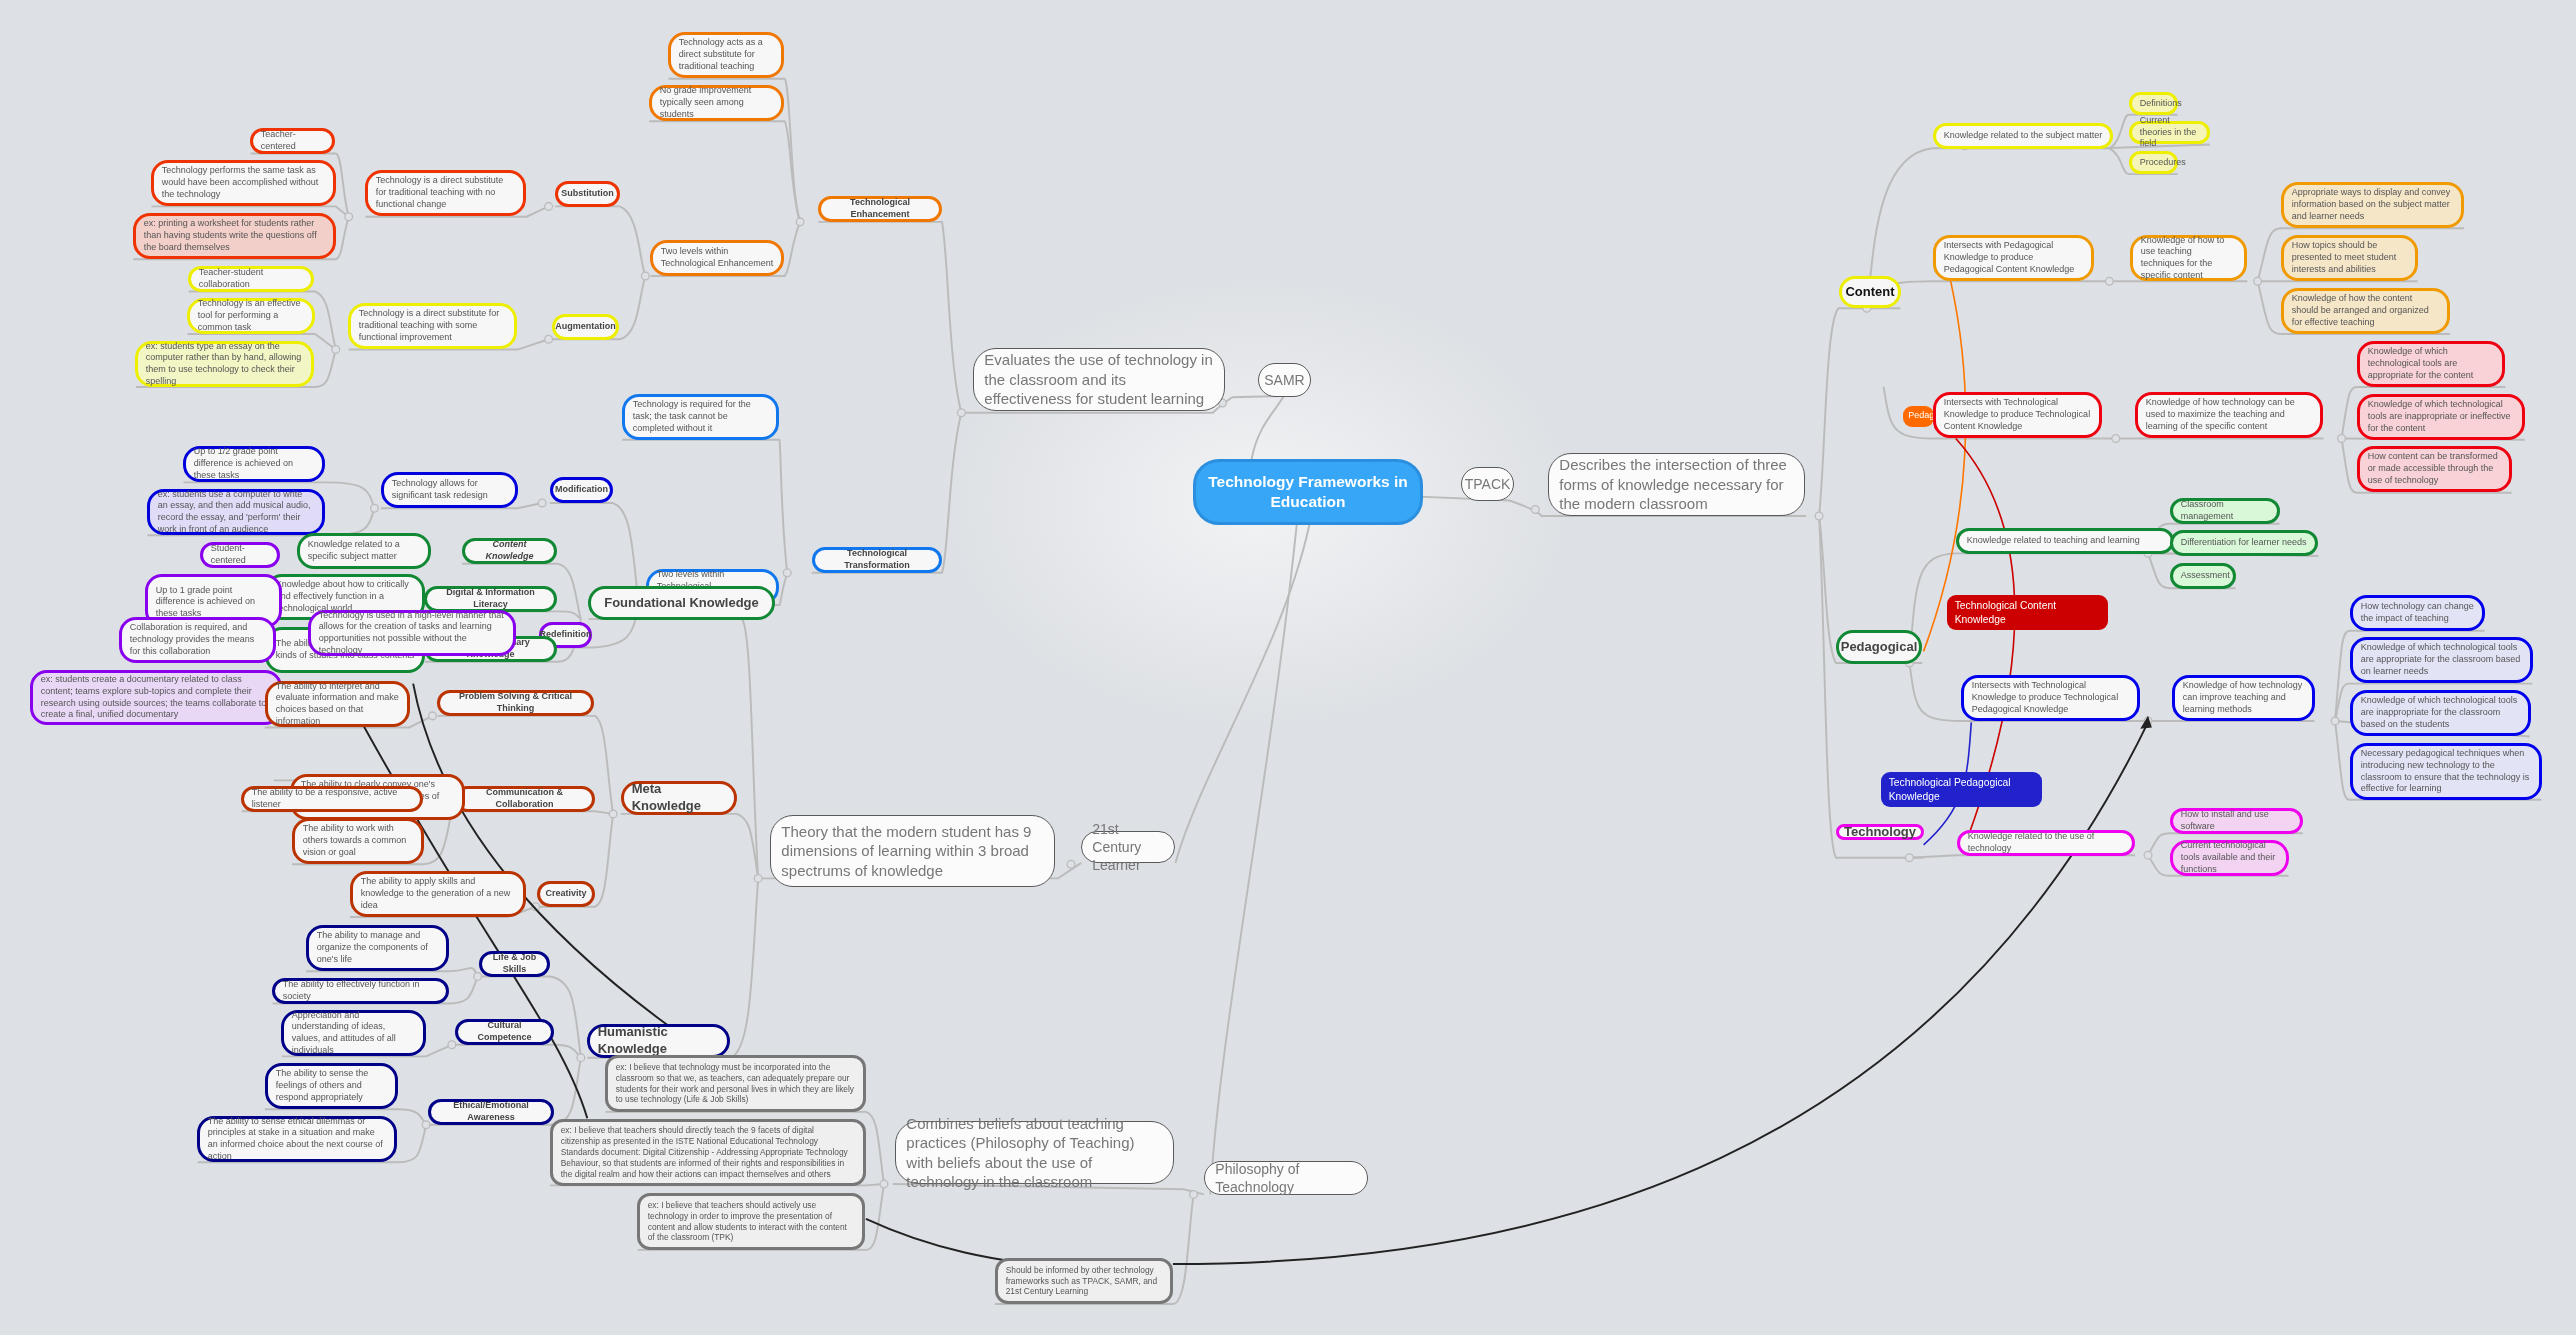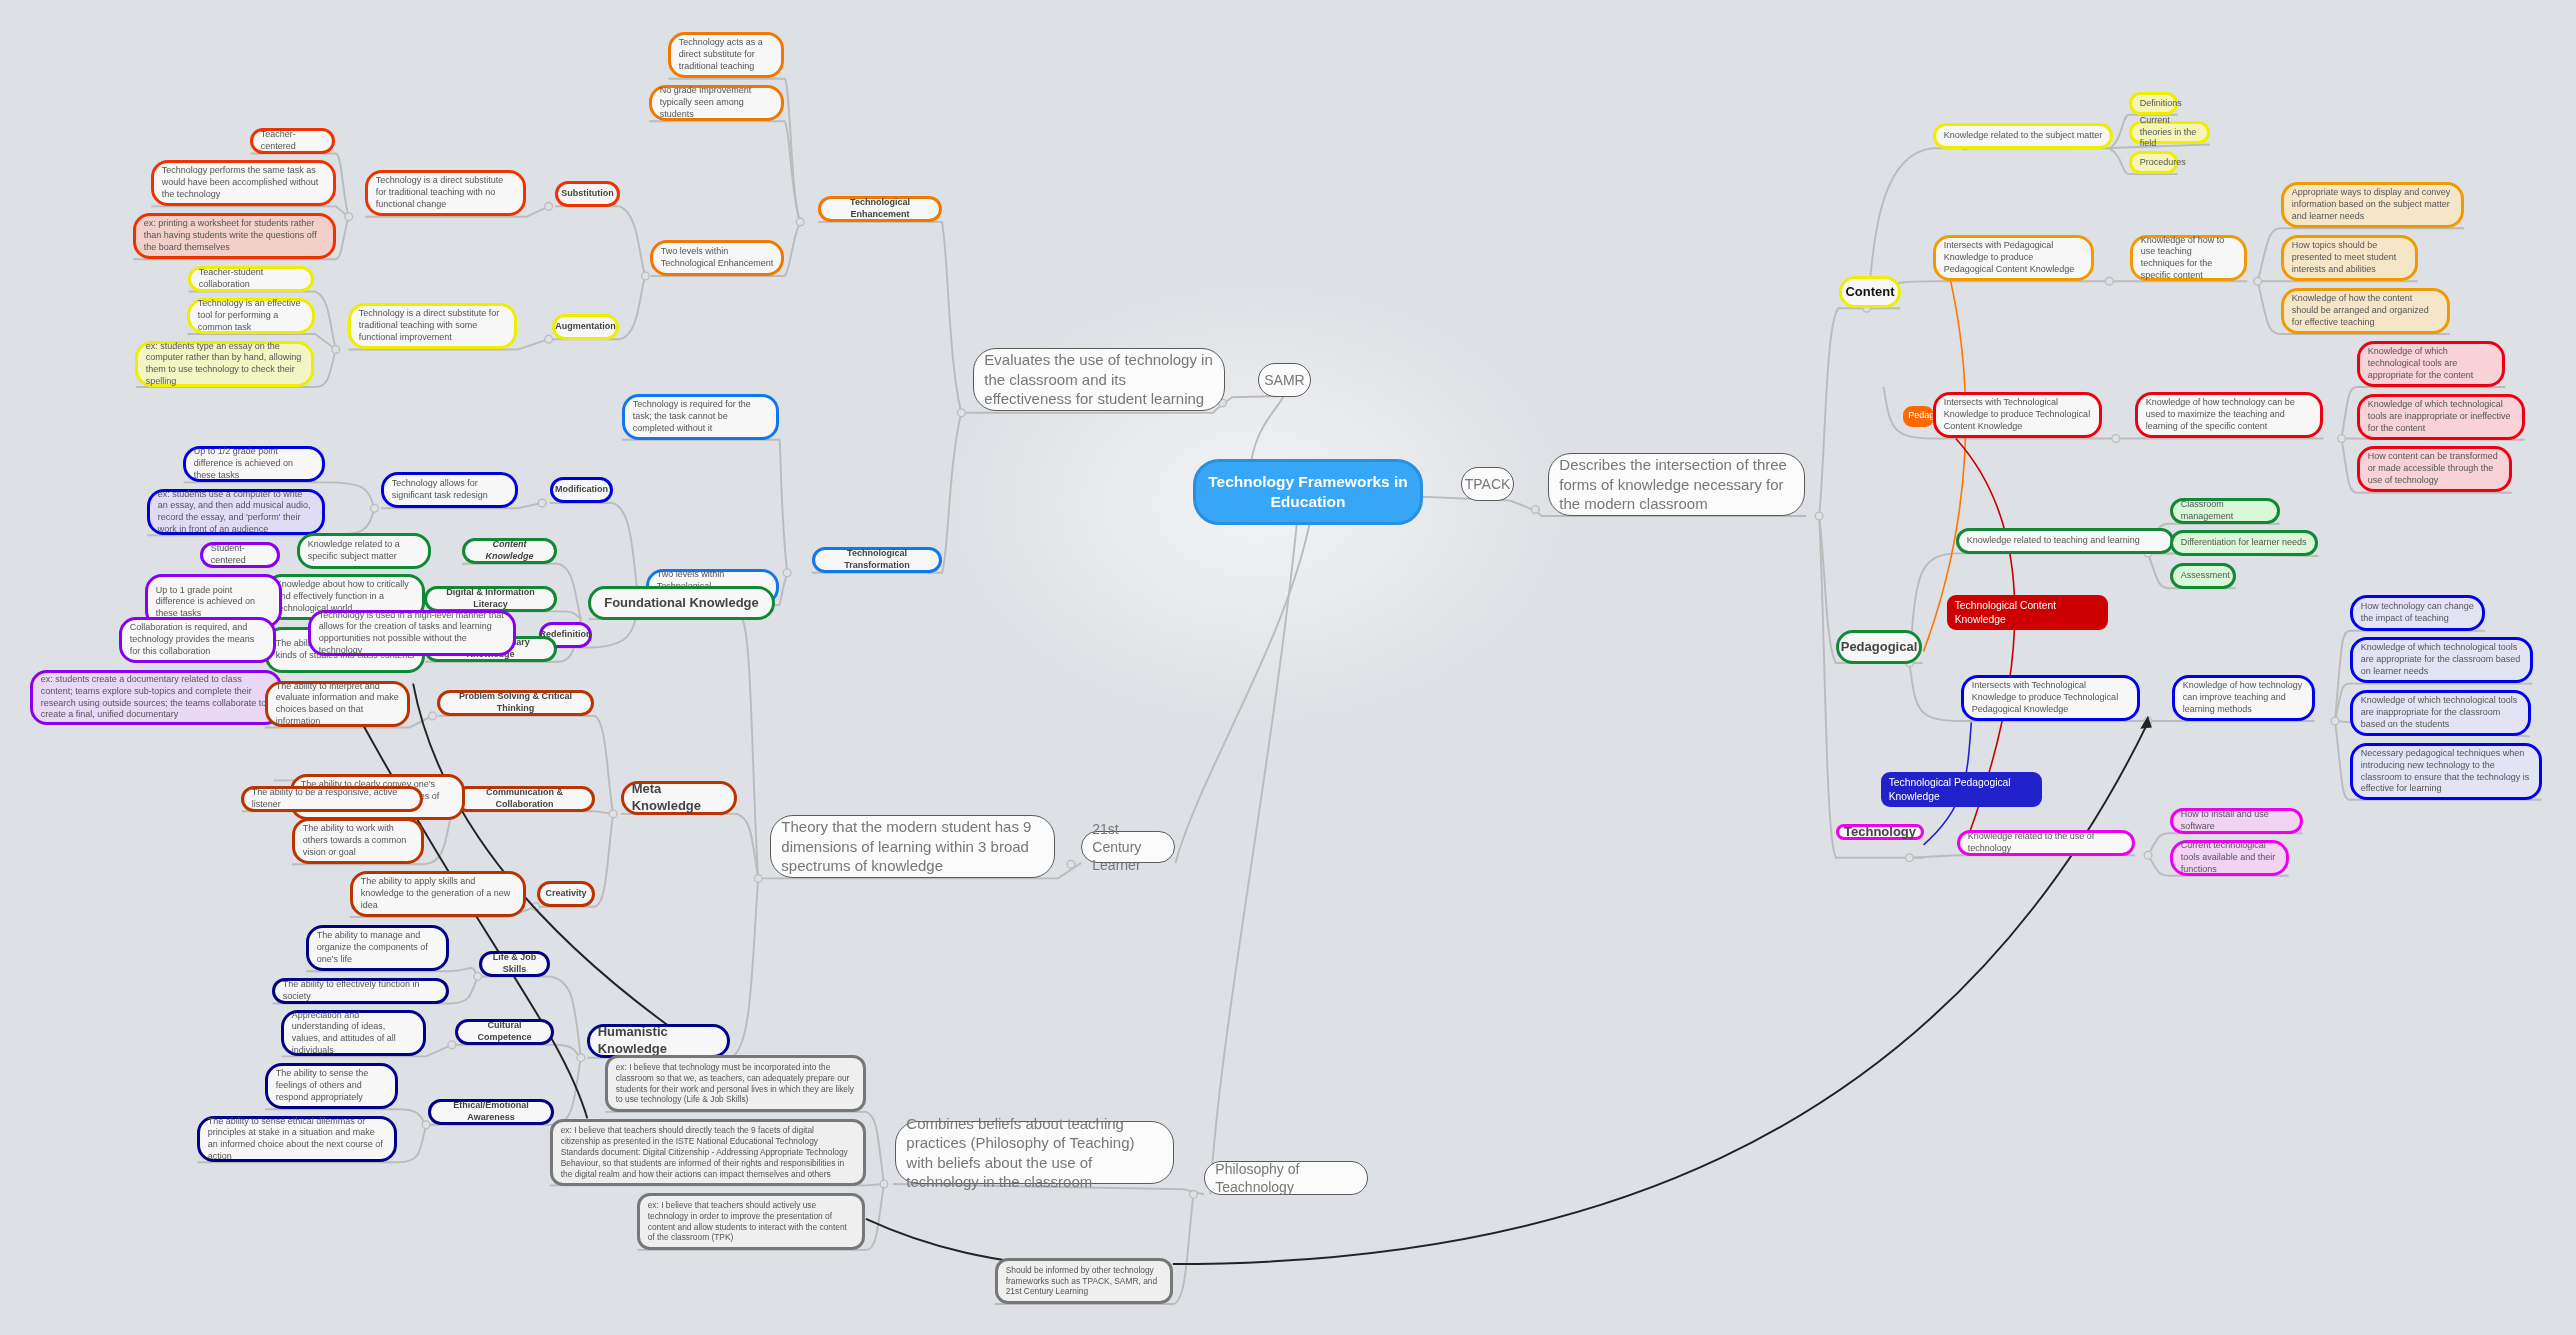--- a/index.html
+++ b/index.html
@@ -254,21 +254,21 @@
       </div>
       <div class="node " style="left: 147px; top: 489px; width: 178px; height: 46px; border-color: rgb(0, 0, 221); background: rgb(224, 220, 248);">
         <span>ex: students use a computer to write an essay, and then add musical audio, record the essay, and 'perform' their work in front of an audience</span>
       </div>
       <div class="node bold" style="left: 539px; top: 622px; width: 53px; height: 26px; border-color: rgb(136, 0, 238);">
         <span>Redefinition</span>
       </div>
       <div class="node gray small" style="left: 1081px; top: 831px; width: 94px; height: 32px;">
         <span>21st Century Learner</span>
       </div>
-      <div class="node gray" style="left: 770px; top: 815px; width: 285px; height: 63px;">
+      <div class="node gray" style="left: 770px; top: 815px; width: 285px; height: 72px;">
         <span>Theory that the modern student has 9 dimensions of learning within 3 broad spectrums of knowledge</span>
       </div>
       <div class="node big" style="left: 588px; top: 586px; width: 187px; height: 34px; border-color: rgb(17, 136, 51);">
         <span>Foundational Knowledge</span>
       </div>
       <div class="node bold" style="left: 462px; top: 538px; width: 95px; height: 26px; border-color: rgb(17, 136, 51); font-style: italic;">
         <span>Content Knowledge</span>
       </div>
       <div class="node " style="left: 297px; top: 533px; width: 134px; height: 36px; border-color: rgb(17, 136, 51);">
         <span>Knowledge related to a specific subject matter</span>

